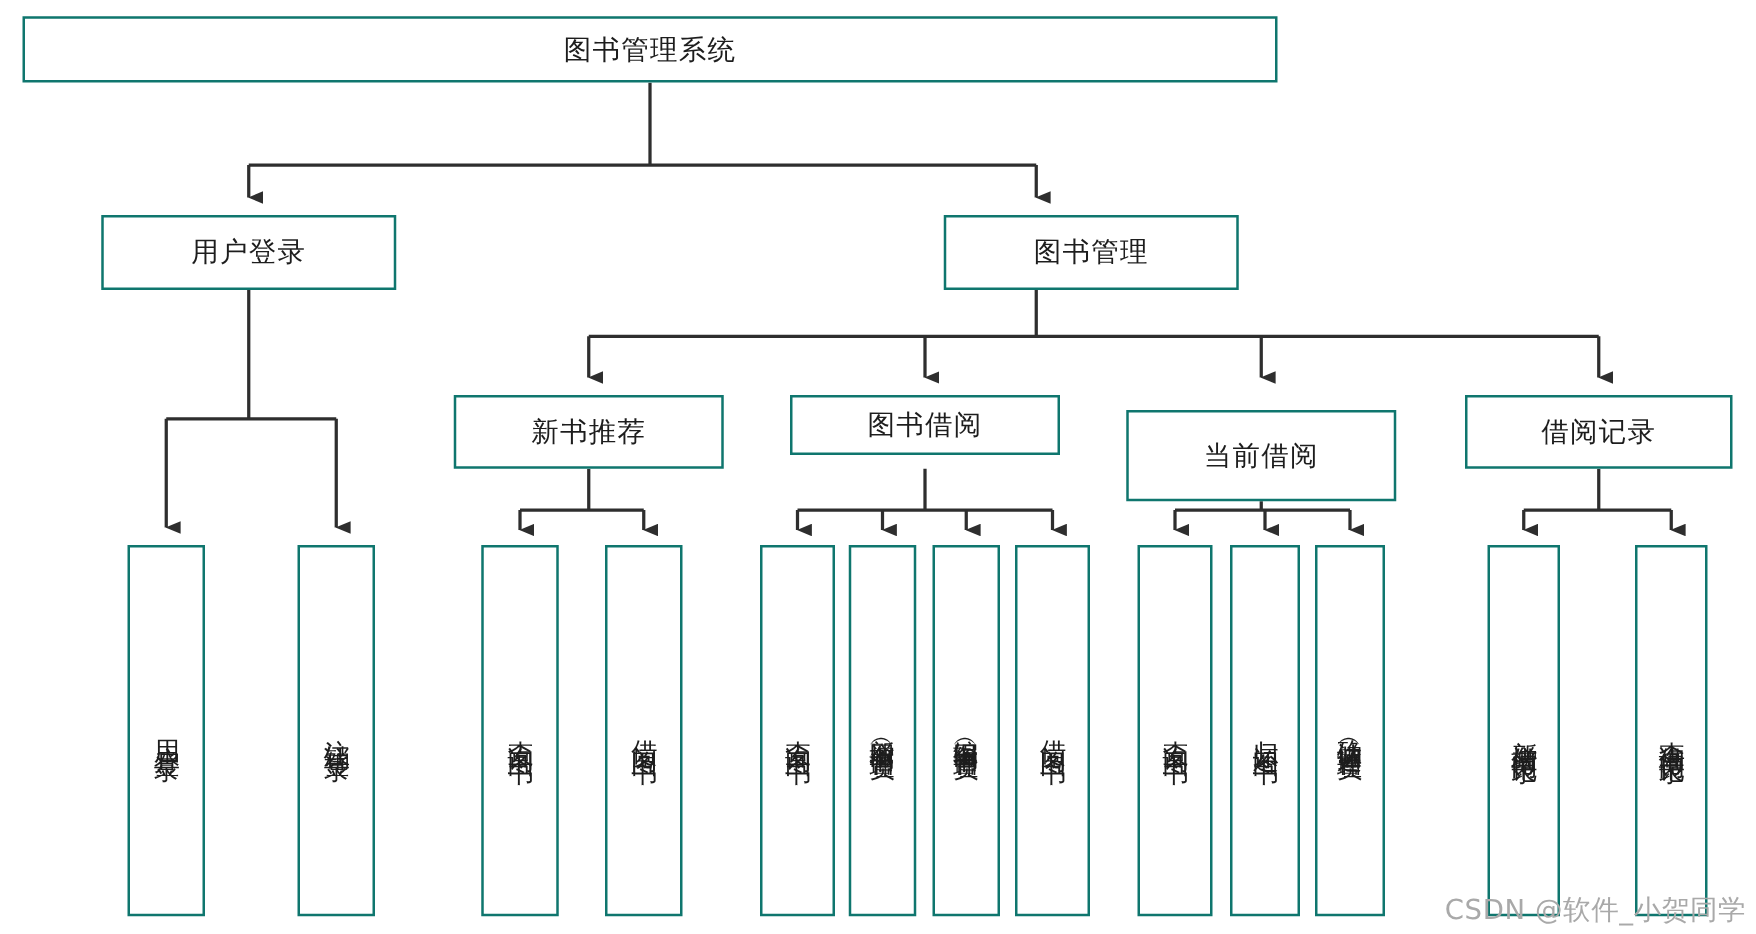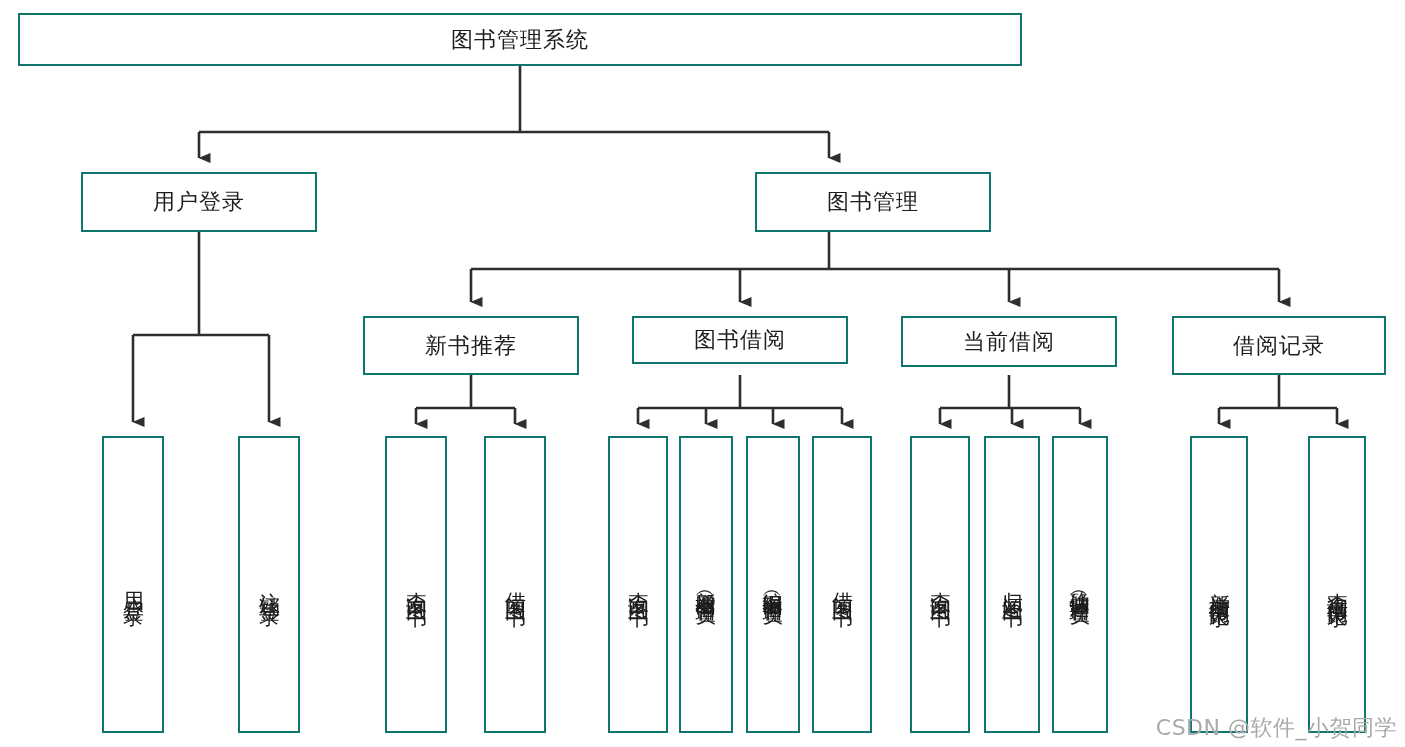--- a/index.html
+++ b/index.html
@@ -131,21 +131,21 @@
   <div class="node h" style="left:711px; top:172px; width:236px; height:60px;margin-left:44px;">
     <span>图书管理</span>
   </div>
 
   <div class="node h" style="left:363px; top:316px; width:216px; height:59px;">
     <span>新书推荐</span>
   </div>
   <div class="node h" style="left:632px; top:316px; width:216px; height:48px;">
     <span>图书借阅</span>
   </div>
-  <div class="node h" style="left:901px; top:316px; width:216px; height:51px;">
+  <div class="node h" style="left:901px; top:328px; width:216px; height:73px;">
     <span>当前借阅</span>
   </div>
   <div class="node h" style="left:1172px; top:316px; width:214px; height:59px;">
     <span>借阅记录</span>
   </div>
 
   <div class="node v" style="left:102px; top:436px; width:62px; height:297px;">
     <span class="vlabel">用户登录</span>
   </div>
   <div class="node v" style="left:238px; top:436px; width:62px; height:297px;">

